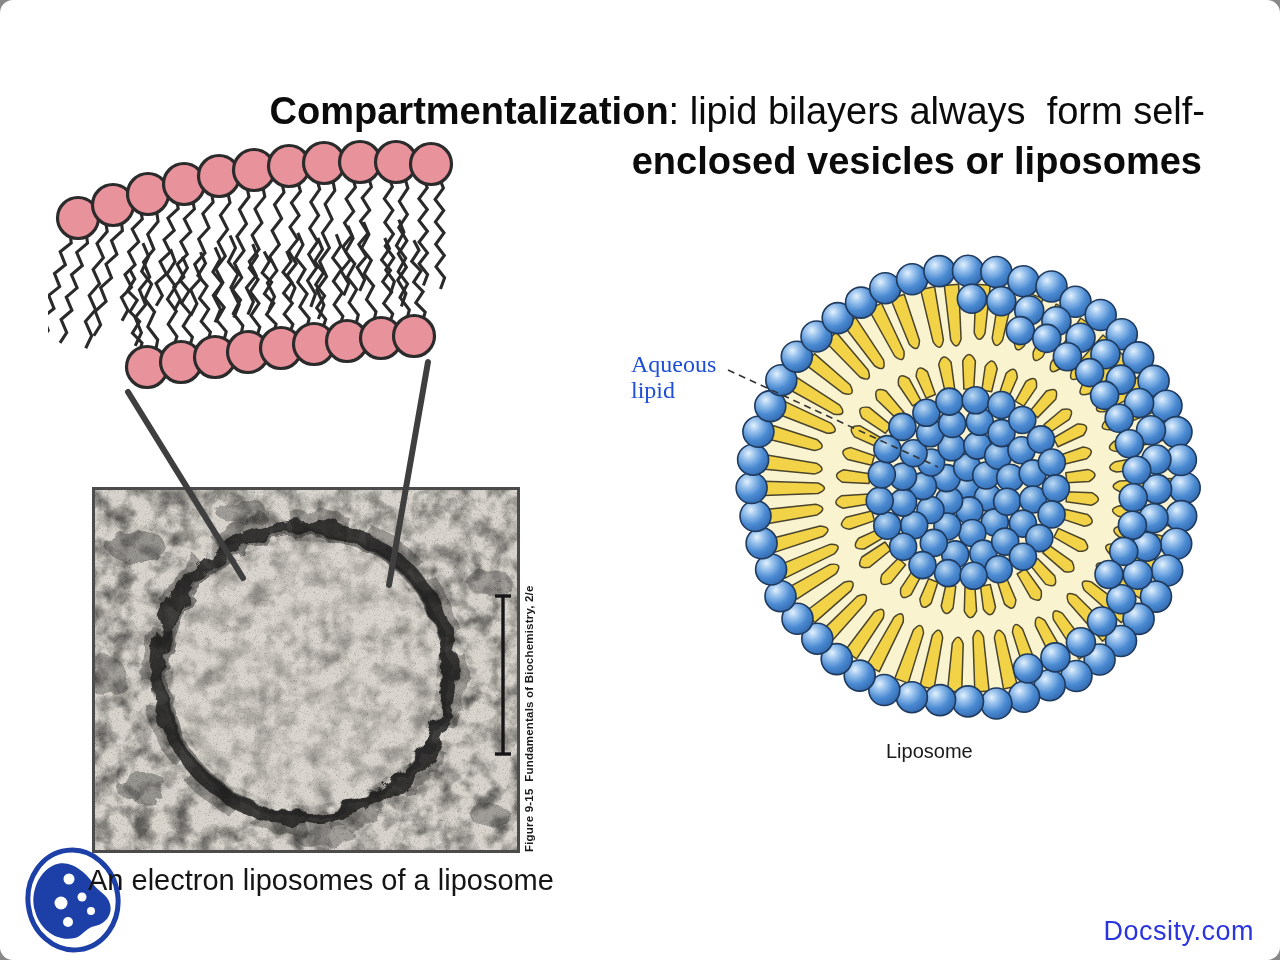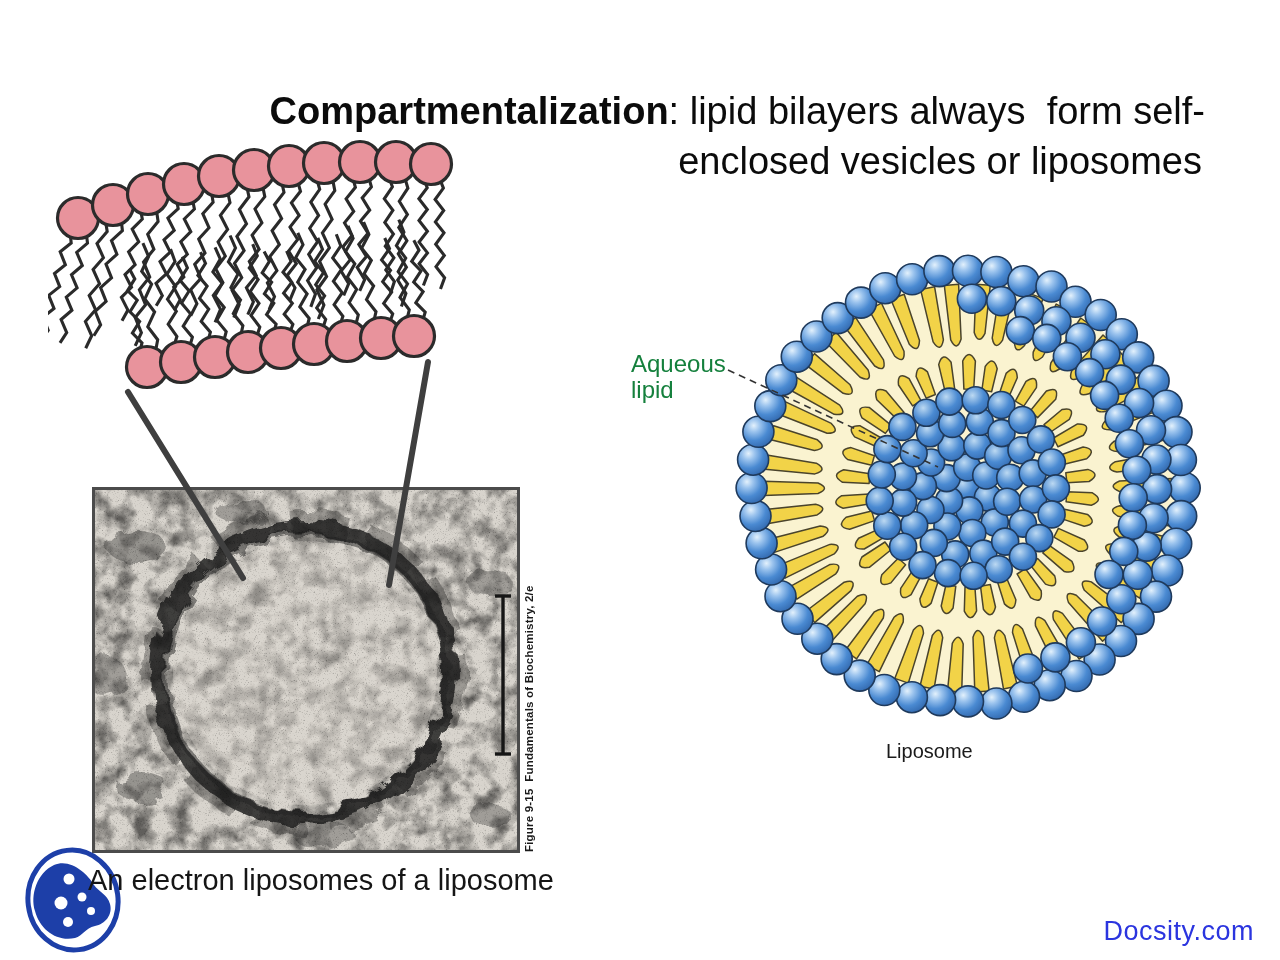--- a/index.html
+++ b/index.html
@@ -1,31 +1,31 @@
 <!DOCTYPE html>
 <html><head>
 <meta charset="utf-8">
 <style>
   html,body{margin:0;padding:0;background:#888;}
   .slide{position:relative;width:1280px;height:960px;background:#ffffff;overflow:hidden;
-         font-family:"Liberation Sans",sans-serif;color:#000;}
+         font-family:"Liberation Sans",sans-serif;color:#000;border-radius:13px;}
   
   .title-line{position:absolute;white-space:pre;font-size:38px;line-height:1.1;color:#0b0b0b;}
   .t1{right:75px;top:91px;}
-  .t2{right:78px;top:141px;}
+  .t2{right:78px;top:141px;font-weight:bold;}
   .title-bold{font-weight:bold;}
   
   #bilayer-svg{position:absolute;left:48px;top:136px;z-index:2;}
   #micro-svg{position:absolute;left:92px;top:487px;z-index:1;}
   #connector-svg{position:absolute;left:0;top:0;z-index:3;pointer-events:none;}
   #lipo-svg{position:absolute;left:600px;top:250px;z-index:2;}
   #logo-svg{position:absolute;left:24px;top:845px;z-index:4;}
   
   .aqueous{position:absolute;left:631px;top:351px;z-index:5;
-           font-family:Liberation Sans, sans-serif;font-size:24px;line-height:26px;color:#15803d;}
+           font-family:Liberation Serif, serif;font-size:24px;line-height:26px;color:#1d4ed8;}
   .lipo-label{position:absolute;left:886px;top:740px;font-size:20px;color:#1a1a1a;z-index:5;}
   .em-caption{position:absolute;left:88px;top:864px;font-size:29px;color:#151515;z-index:5;}
   .citation{position:absolute;left:664px;top:907px;z-index:5;
             font-family:"Liberation Serif",serif;font-size:22px;color:#111;white-space:pre;}
   .watermark{position:absolute;right:26px;top:916px;z-index:6;font-size:27px;
              letter-spacing:0.5px;text-decoration:none;}
   .fig-vert{position:absolute;left:523px;top:852px;z-index:4;white-space:pre;
             transform:rotate(-90deg);transform-origin:0 0;
             font-size:11.5px;font-weight:bold;color:#1a1a1a;letter-spacing:0.2px;}
 </style>

